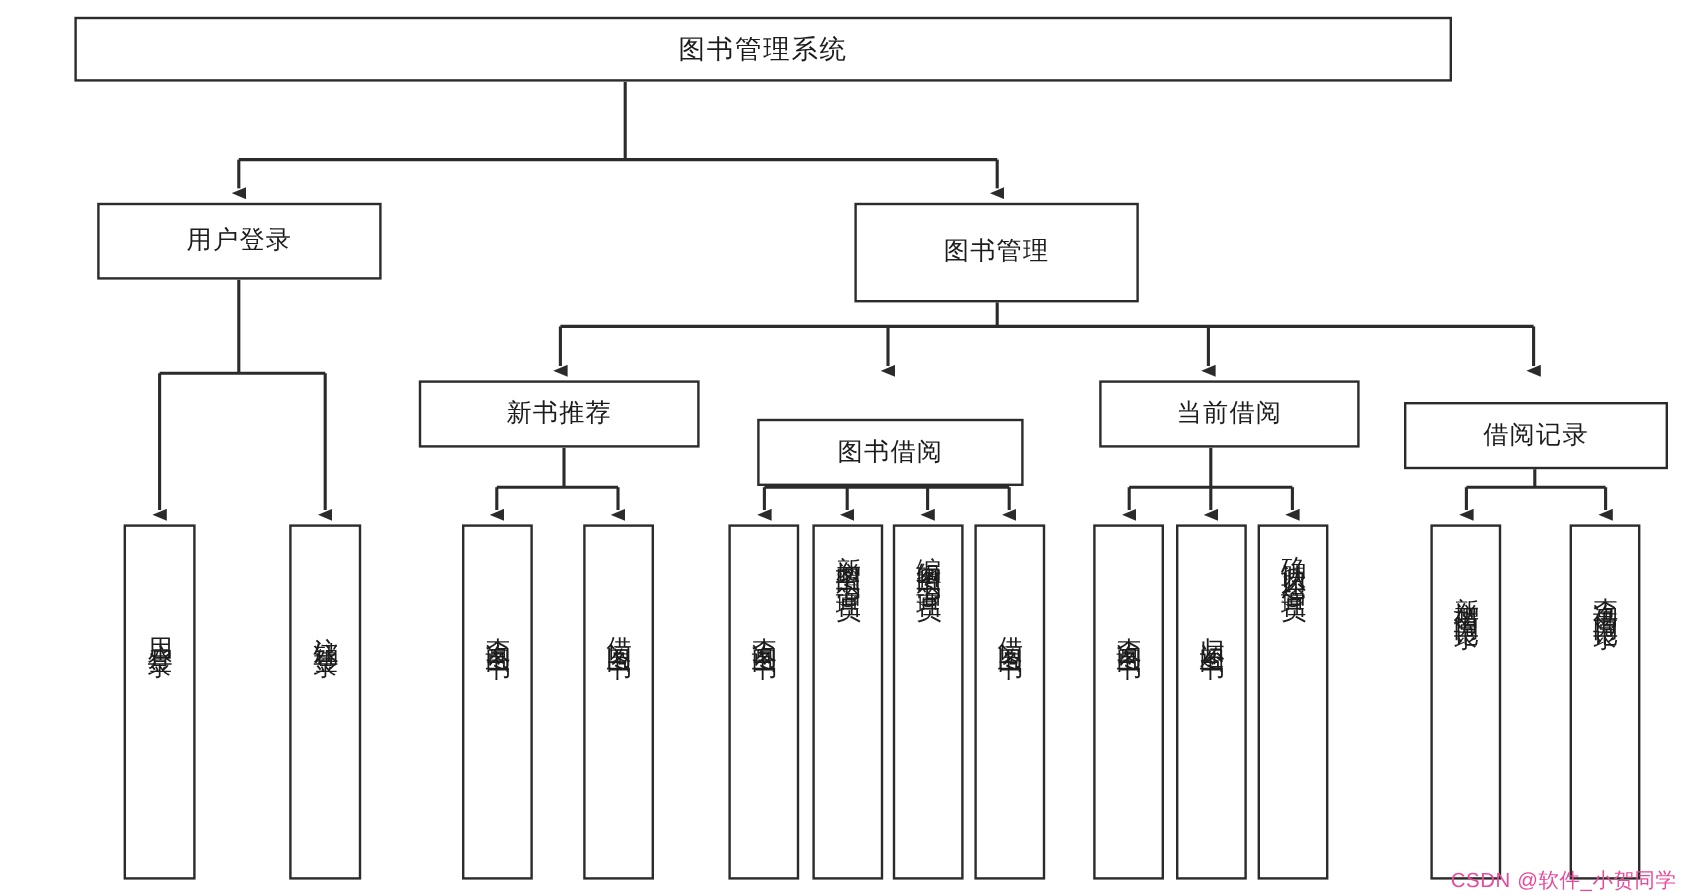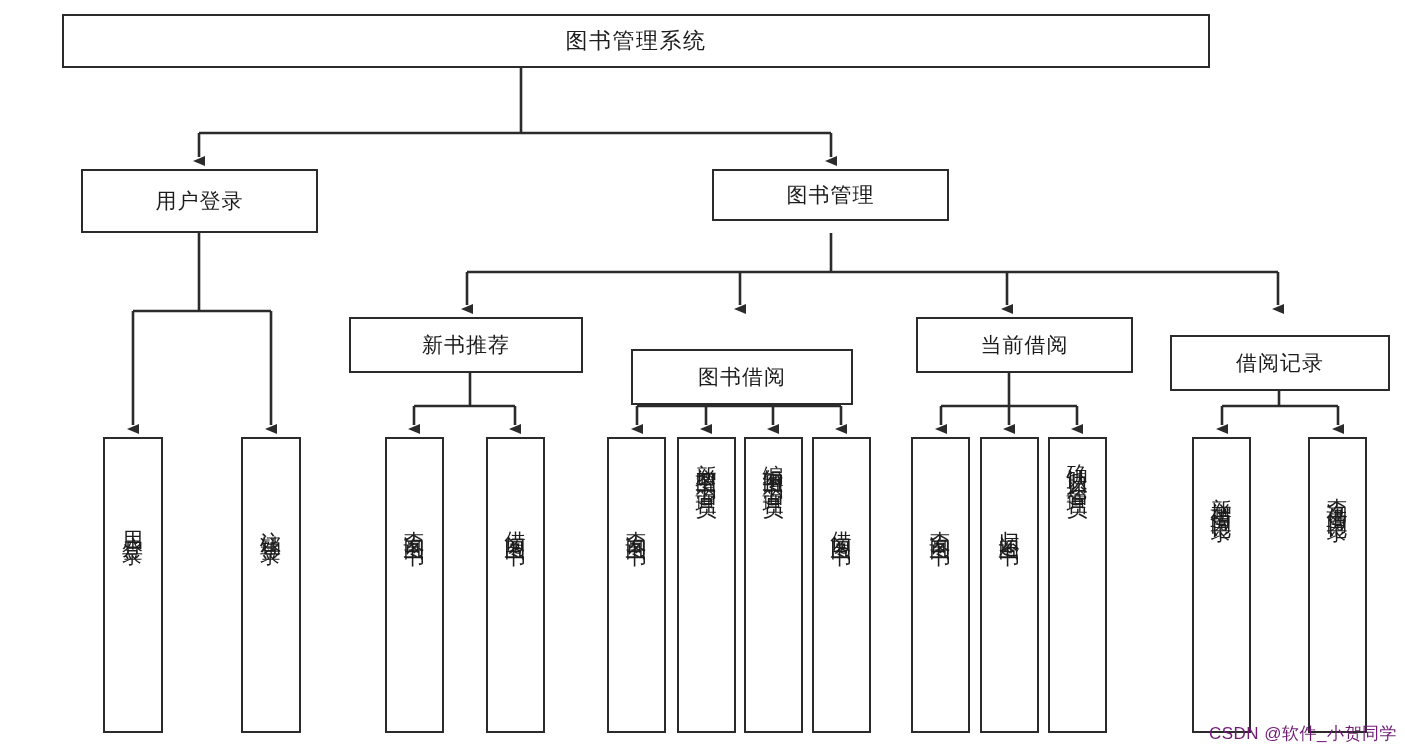--- a/index.html
+++ b/index.html
@@ -65,21 +65,21 @@
     white-space: nowrap;
   }
   .node.v.tall .label {
     padding-top: 0;
   }
   #watermark {
     position: absolute;
     right: 8px;
     bottom: 2px;
     font-size: 17px;
-    color: #701a75;
+    color: #ec4899;
     letter-spacing: 0.5px;
     z-index: 3;
     white-space: nowrap;
     font-family: "Liberation Sans", "DejaVu Sans", sans-serif;
   }
 </style>
 </head>
 <body>
 
 <div id="canvas">
@@ -135,21 +135,21 @@
   </svg>
 
   <div class="node h root" style="left:20px; top:14px; width:1148px; height:54px;margin-left:42px;">
     <span class="label">图书管理系统</span>
   </div>
 
   <div class="node h" style="left:81px; top:169px; width:237px; height:64px;">
     <span class="label">用户登录</span>
   </div>
 
-  <div class="node h" style="left:712px; top:169px; width:237px; height:52px;">
+  <div class="node h" style="left:712px; top:169px; width:237px; height:83px;">
     <span class="label">图书管理</span>
   </div>
 
   <div class="node h" style="left:349px; top:317px; width:234px; height:56px;">
     <span class="label">新书推荐</span>
   </div>
 
   <div class="node h" style="left:631px; top:317px; width:222px; height:56px;margin-top:32px;">
     <span class="label">图书借阅</span>
   </div>

